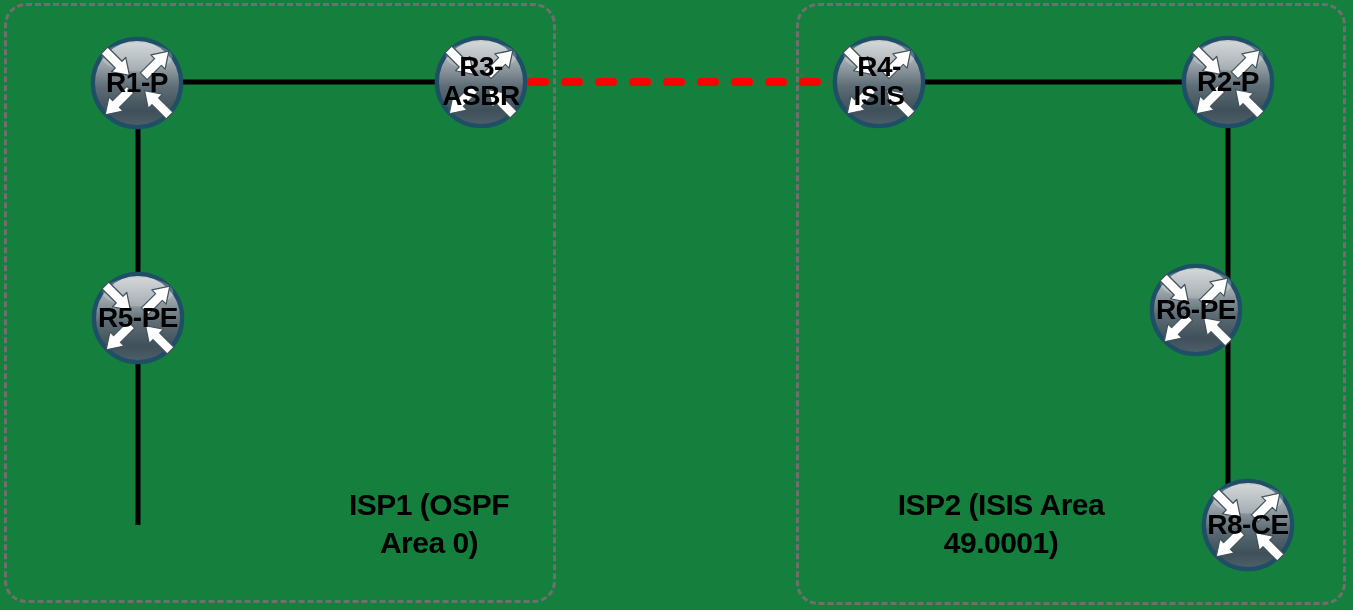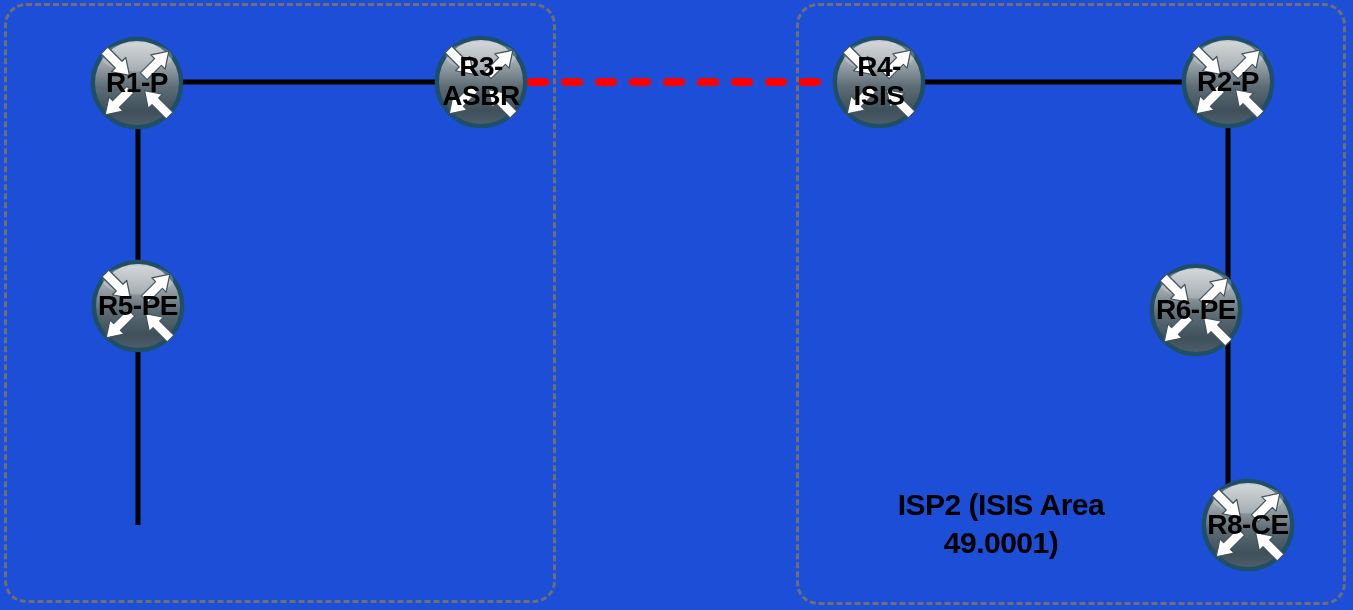--- a/index.html
+++ b/index.html
@@ -1,19 +1,19 @@
 <!DOCTYPE html>
 <html><head>
 <meta charset="utf-8">
 <style>
   html,body{margin:0;padding:0;background:#ffffff;}
   .canvas{
     position:relative;
     width:1353px;height:610px;
-    background:#1d4ed8;
+    background:#15803d;
     font-family:"Liberation Sans","DejaVu Sans",sans-serif;
     overflow:hidden;
   }
   .region{
     position:absolute;
     border:3px dashed #6f6f6f;
     border-radius:22px;
     background:transparent;
     box-sizing:border-box;
   }
@@ -93,21 +93,21 @@
   </div>
 
   <div class="node" style="left:433px;top:34px;">
     <svg class="ricon" viewBox="0 0 100 100">
         <use href="#router-icon" xlink:href="#router-icon"></use>
       </svg>
     <div class="nlabel">R3-
 ASBR</div>
   </div>
 
-  <div class="node" style="left:90px;top:258px;text-decoration:underline;">
+  <div class="node" style="left:90px;top:270px;text-decoration:underline;">
     <svg class="ricon" viewBox="0 0 100 100">
         <use href="#router-icon" xlink:href="#router-icon"></use>
       </svg>
     <div class="nlabel">R5-PE</div>
   </div>
 
 
   <div class="node" style="left:831px;top:34px;">
     <svg class="ricon" viewBox="0 0 100 100">
         <use href="#router-icon" xlink:href="#router-icon"></use>
@@ -130,16 +130,18 @@
     <div class="nlabel">R6-PE</div>
   </div>
 
   <div class="node" style="left:1180px;top:477px;margin-left:20px;">
     <svg class="ricon" viewBox="0 0 100 100">
         <use href="#router-icon" xlink:href="#router-icon"></use>
       </svg>
     <div class="nlabel">R8-CE</div>
   </div>
 
+  <div class="glabel" style="left:308px;top:486px;width:242px;">ISP1 (OSPF
+Area 0)</div>
   <div class="glabel" style="left:855px;top:486px;width:292px;">ISP2 (ISIS Area
 49.0001)</div>
 
 </div>
 
 </body></html>

